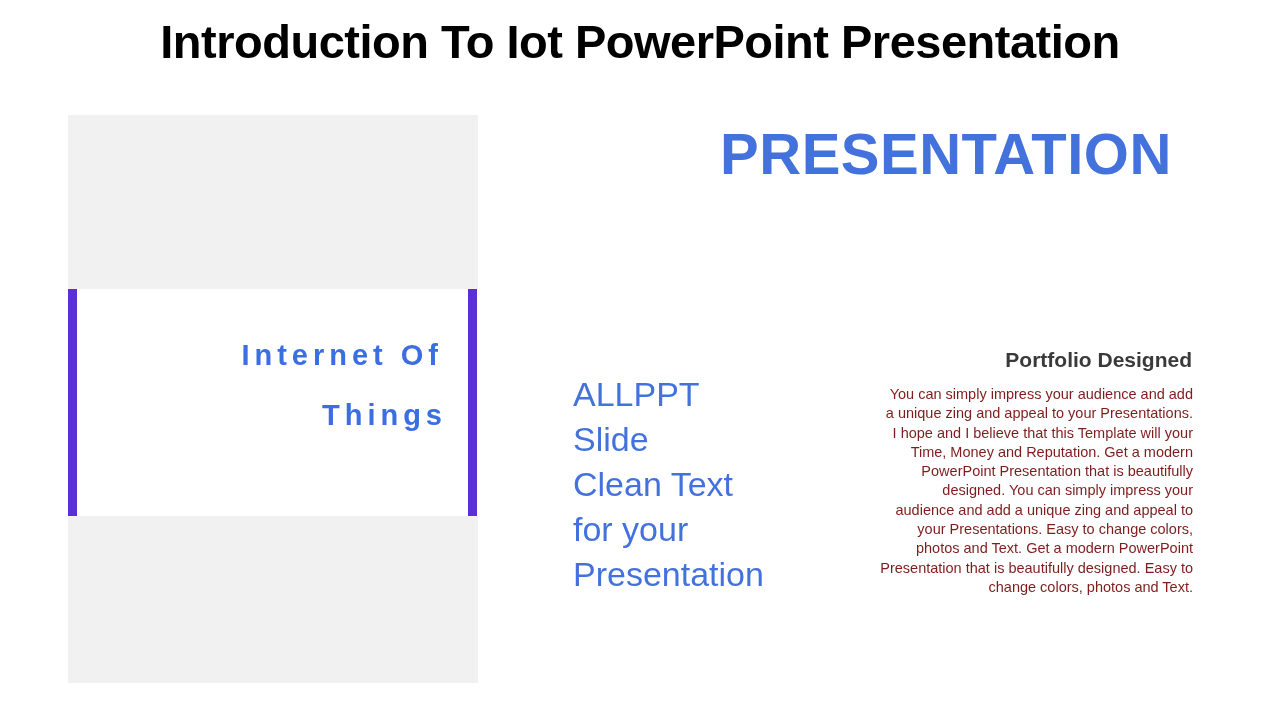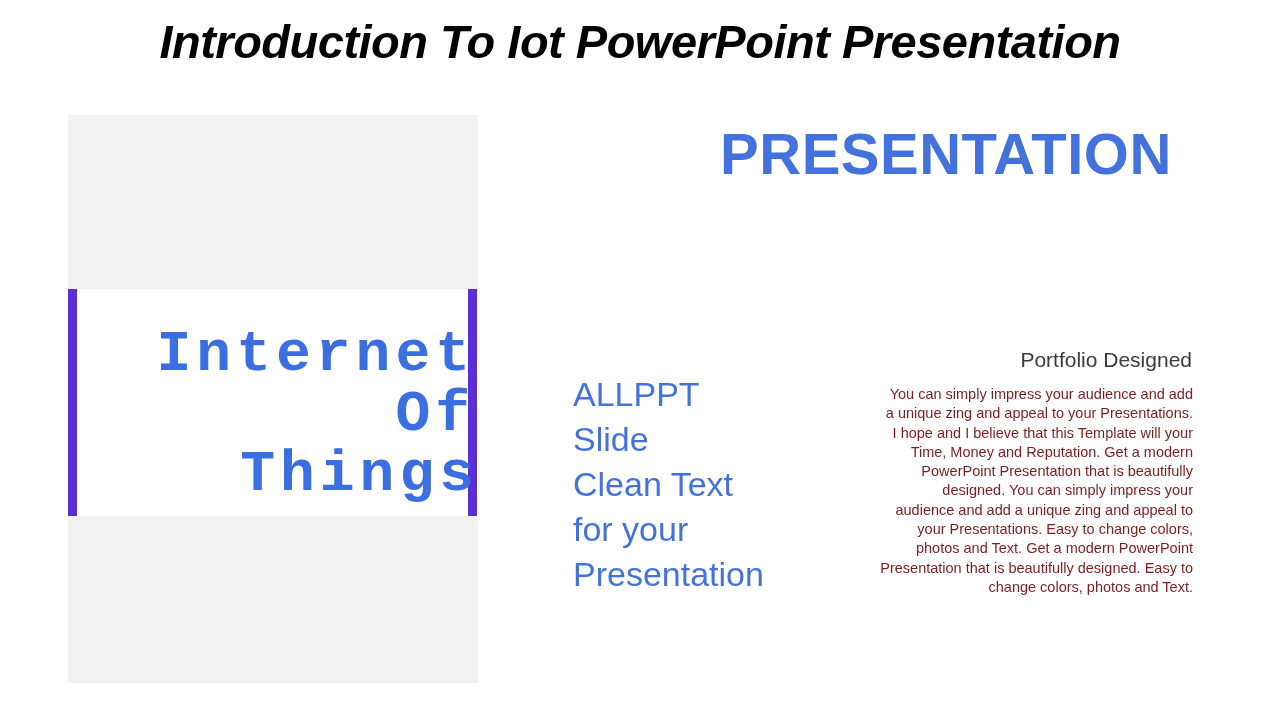--- a/index.html
+++ b/index.html
@@ -22,21 +22,20 @@
     left: 0;
     top: 14px;
     width: 1280px;
     text-align: center;
     font-size: 47px;
     font-weight: bold;
     color: #000000;
     letter-spacing: -0.5px;
     white-space: nowrap;
     font-family: "Liberation Sans", sans-serif;
-    font-style: italic;
   }
 
   
   #left-card {
     position: absolute;
     left: 68px;
     top: 115px;
     width: 410px;
     height: 568px;
     background: #f1f1f1;
@@ -60,28 +59,28 @@
   #band-rule-right {
     position: absolute;
     left: 400px;
     top: 174px;
     width: 9px;
     height: 227px;
     background: #5a2fd6;
   }
   #iot-title {
     position: absolute;
-    left: 36px;
+    left: 4px;
     top: 210px;
     width: 375px;
     text-align: right;
     color: #3b6ee0;
-    font-family: Liberation Mono, monospace;
+    font-family: Liberation Sans, sans-serif;
     font-weight: bold;
-    font-size: 58px;
+    font-size: 29px;
     line-height: 60px;
     letter-spacing: 5px;
   }
   #iot-title .line1 { display: block; padding-right: 4px; }
   #iot-title .line2 { display: block; padding-right: 0px; }
 
   
   #presentation-heading {
     position: absolute;
     left: 700px;
@@ -108,21 +107,21 @@
   #allppt-block span { display: block; }
 
   #portfolio-heading {
     position: absolute;
     left: 880px;
     top: 348px;
     width: 312px;
     text-align: right;
     color: #3a3a3a;
     font-size: 21px;
-    font-weight: normal;
+    font-weight: bold;
   }
   #portfolio-body {
     position: absolute;
     left: 880px;
     top: 385px;
     width: 313px;
     text-align: right;
     color: #7f1d1d;
     font-size: 14.5px;
     line-height: 19.3px;

